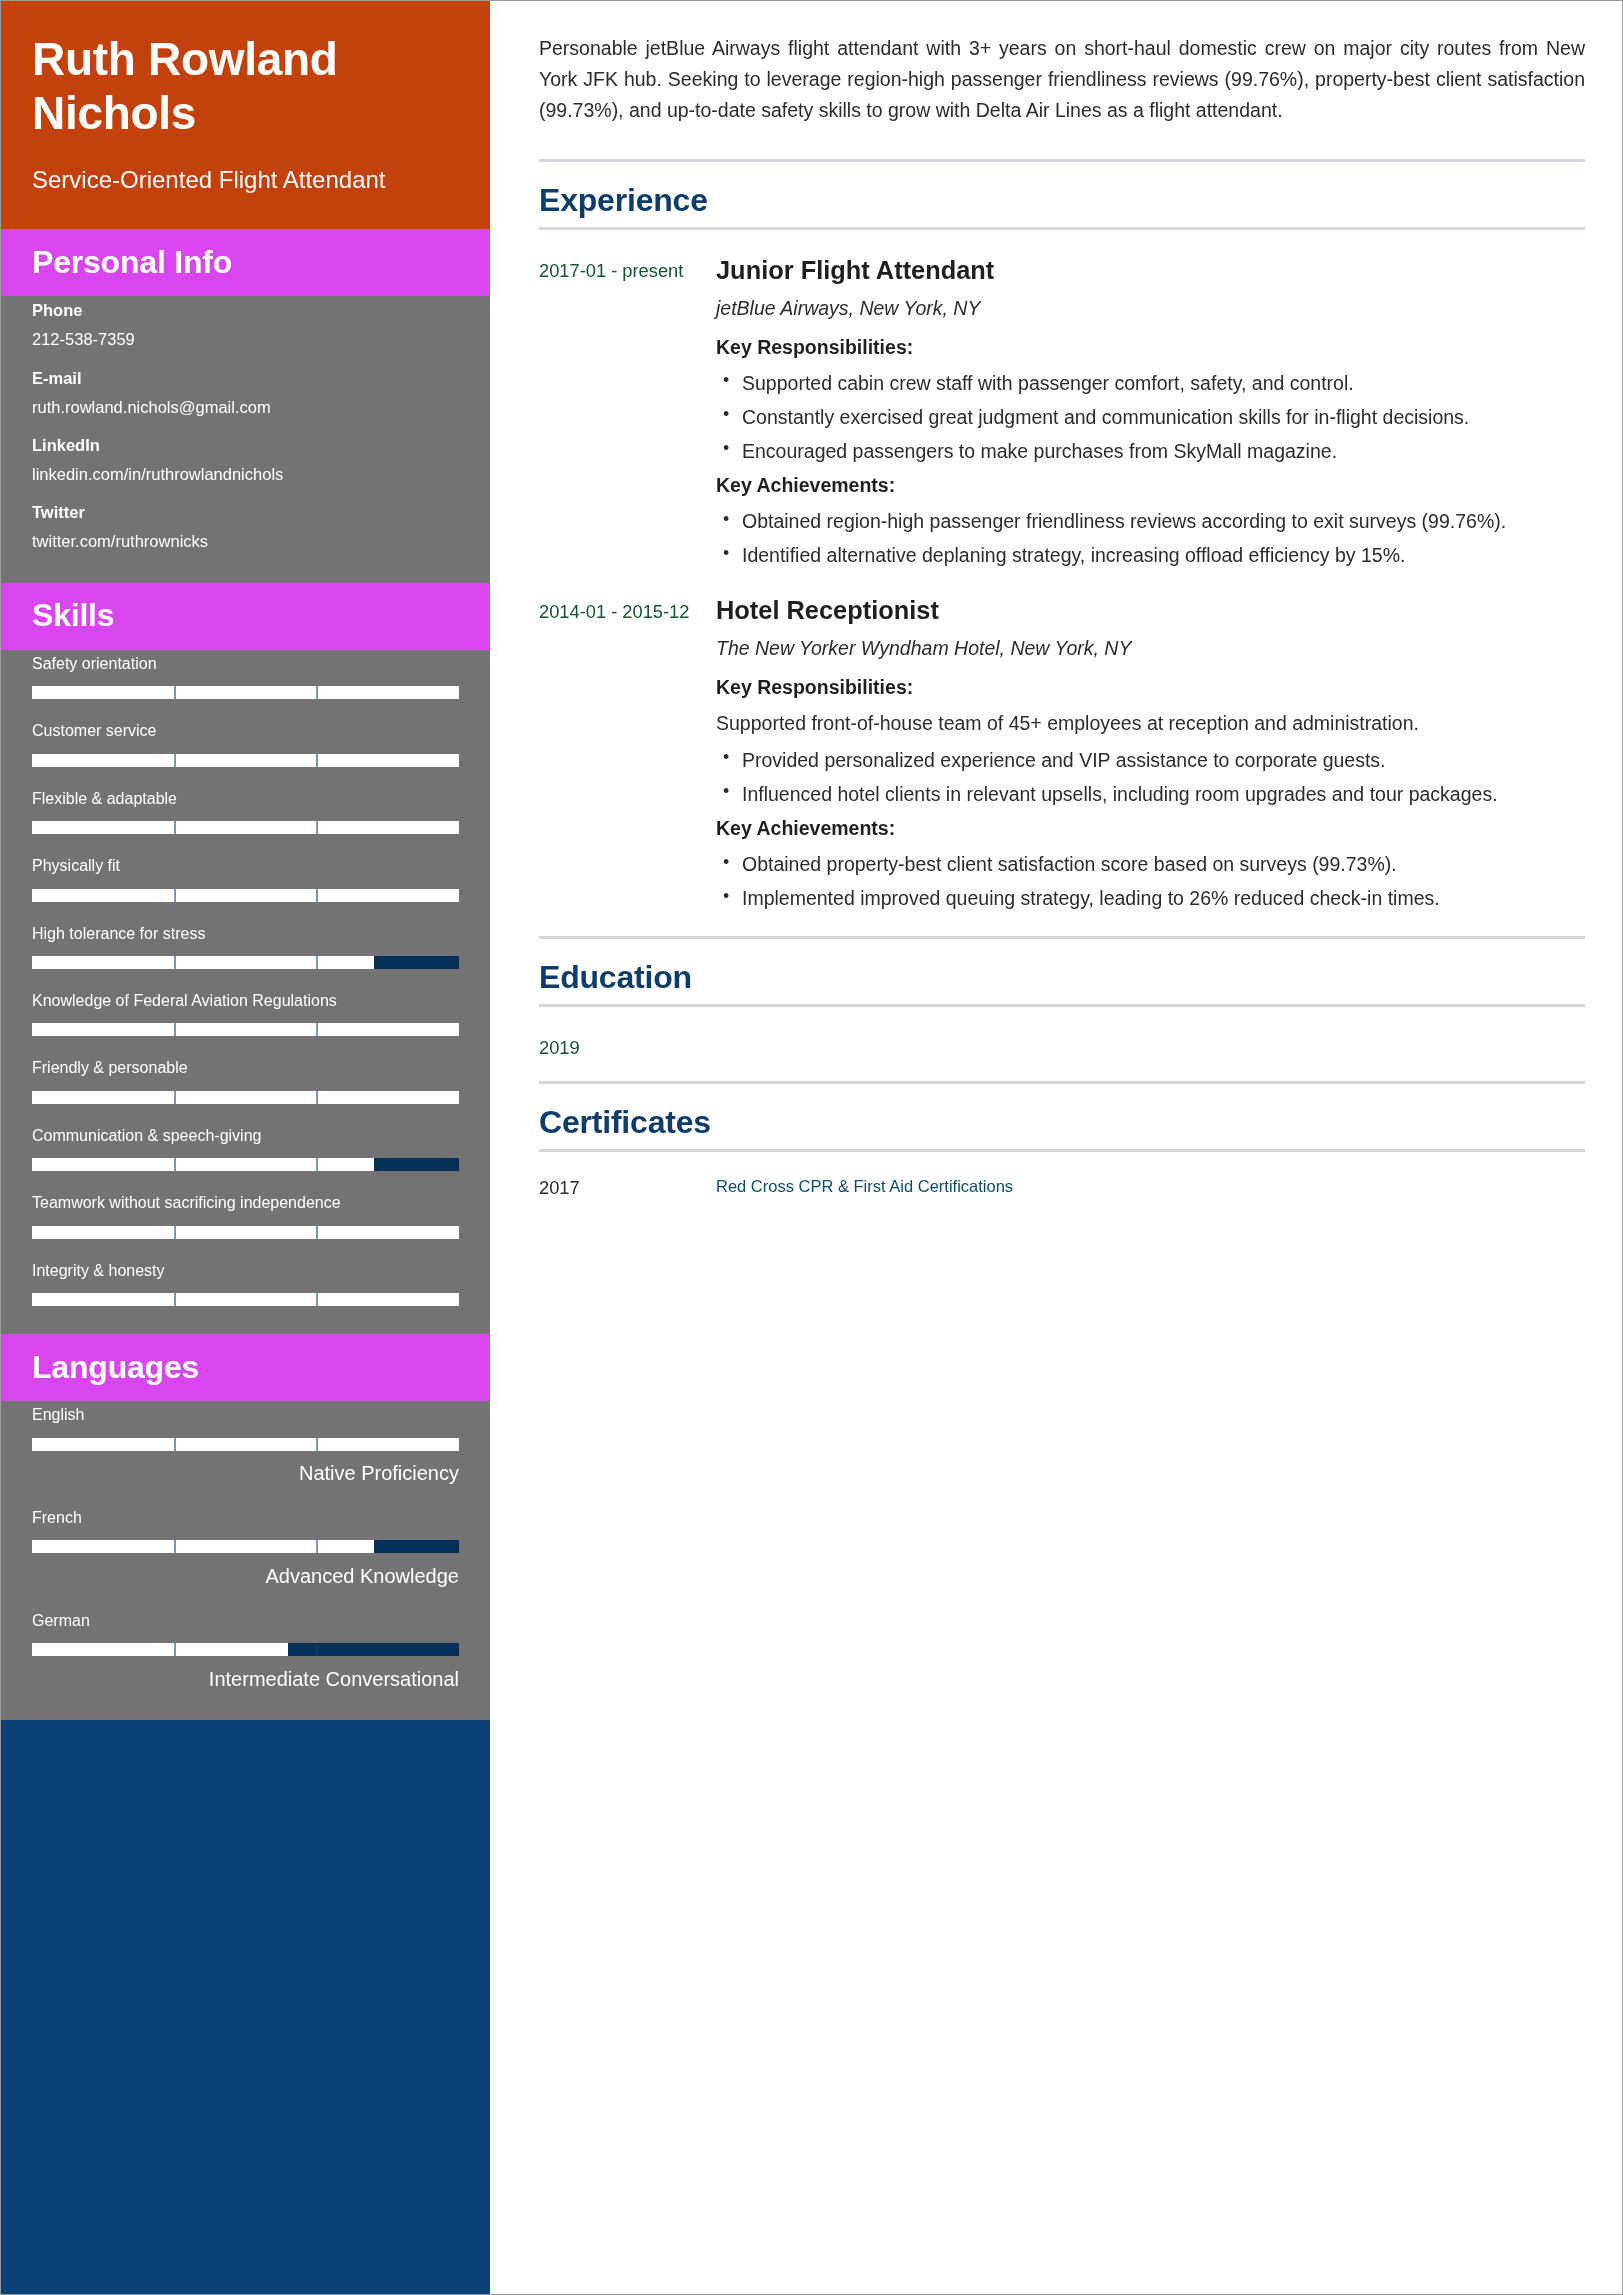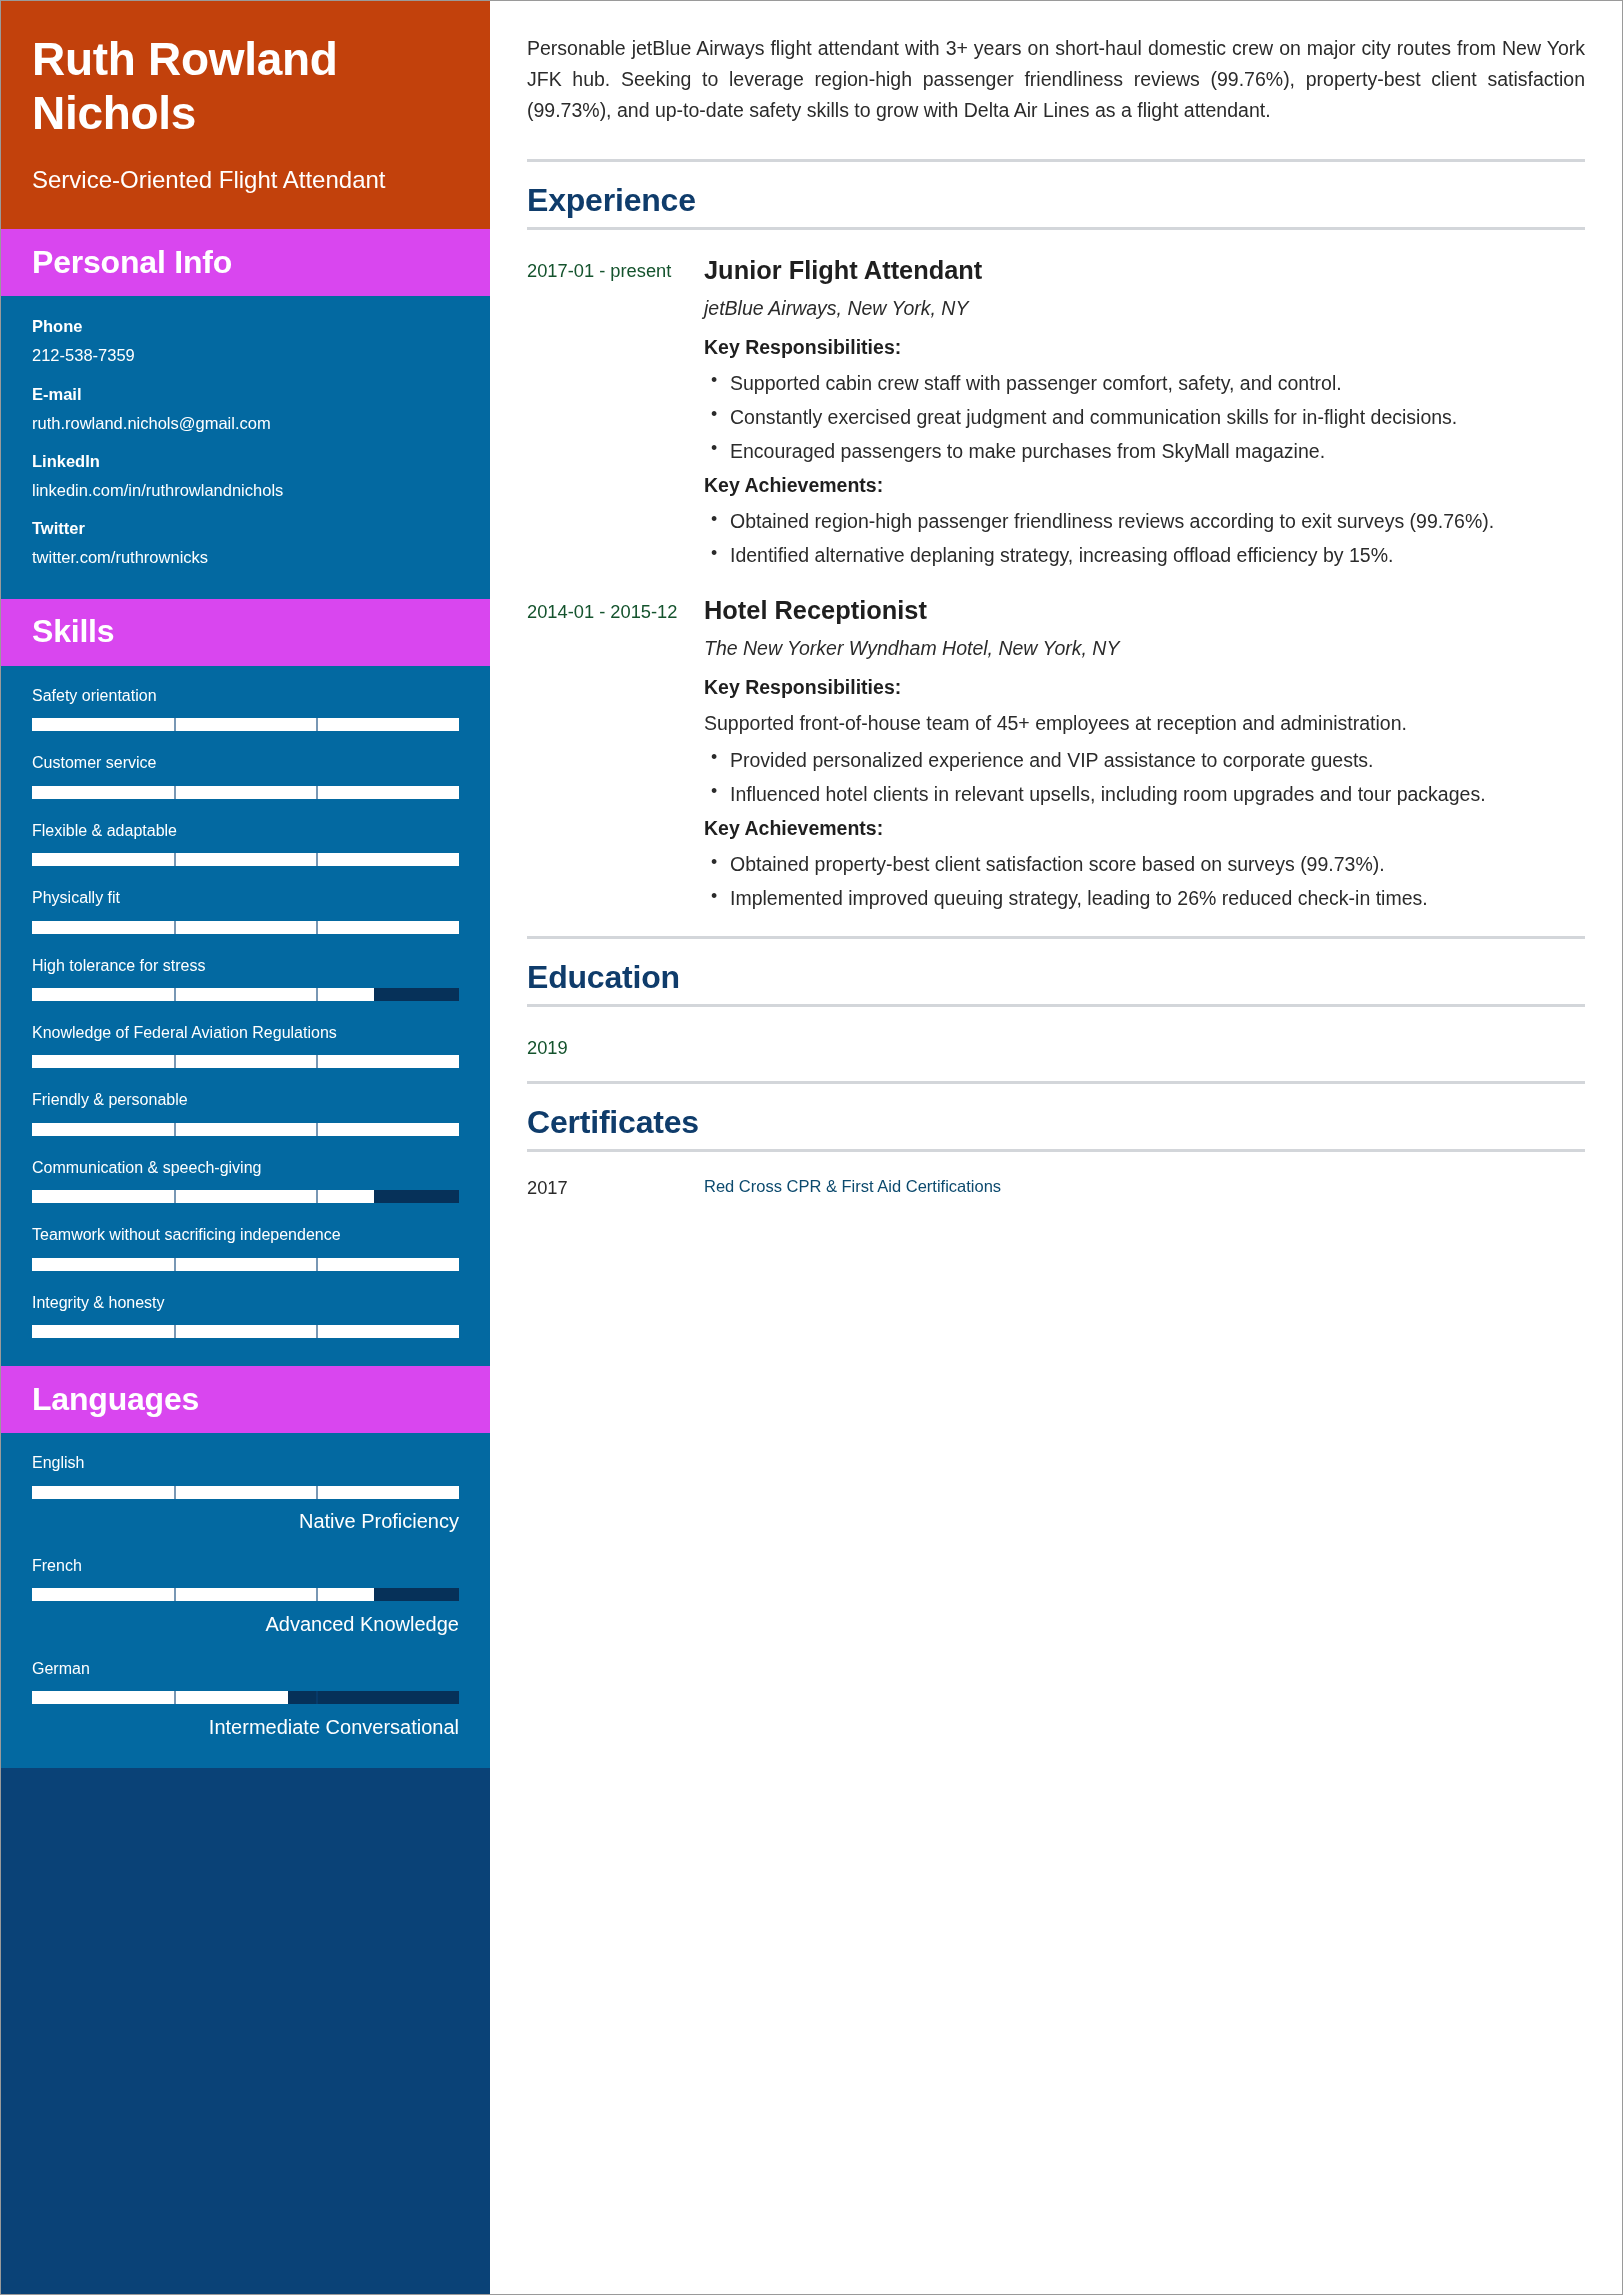--- a/index.html
+++ b/index.html
@@ -55,22 +55,22 @@
   }
 
   .sb-band h2 {
     font-size: 32px;
     font-weight: bold;
     line-height: 1.1;
     letter-spacing: -0.2px;
   }
 
   .sb-body {
-    background: #0369a1;
-    padding: 19px 31px 26px 31px;
+    background: #737373;
+    padding: 3px 31px 26px 31px;
   }
 
   
   .contact-item { margin-bottom: 15.3px; }
   .contact-item:last-child { margin-bottom: 3.5px; }
   .contact-label {
     font-size: 16.5px;
     font-weight: bold;
     line-height: 1.4;
     margin-bottom: 5.9px;
@@ -118,20 +118,21 @@
     line-height: 1.3;
   }
 
   .sb-spacer { flex: 1 1 auto; background: #0a4277; }
 
   
   .main {
     flex: 1 1 auto;
     background: #ffffff;
     padding: 32px 37px 17px 37px;
+    margin-left: 12px;
   }
 
   .summary {
     font-size: 19.5px;
     line-height: 1.58;
     color: #2b2b2b;
     text-align: justify;
     margin-bottom: 34px;
   }
 

